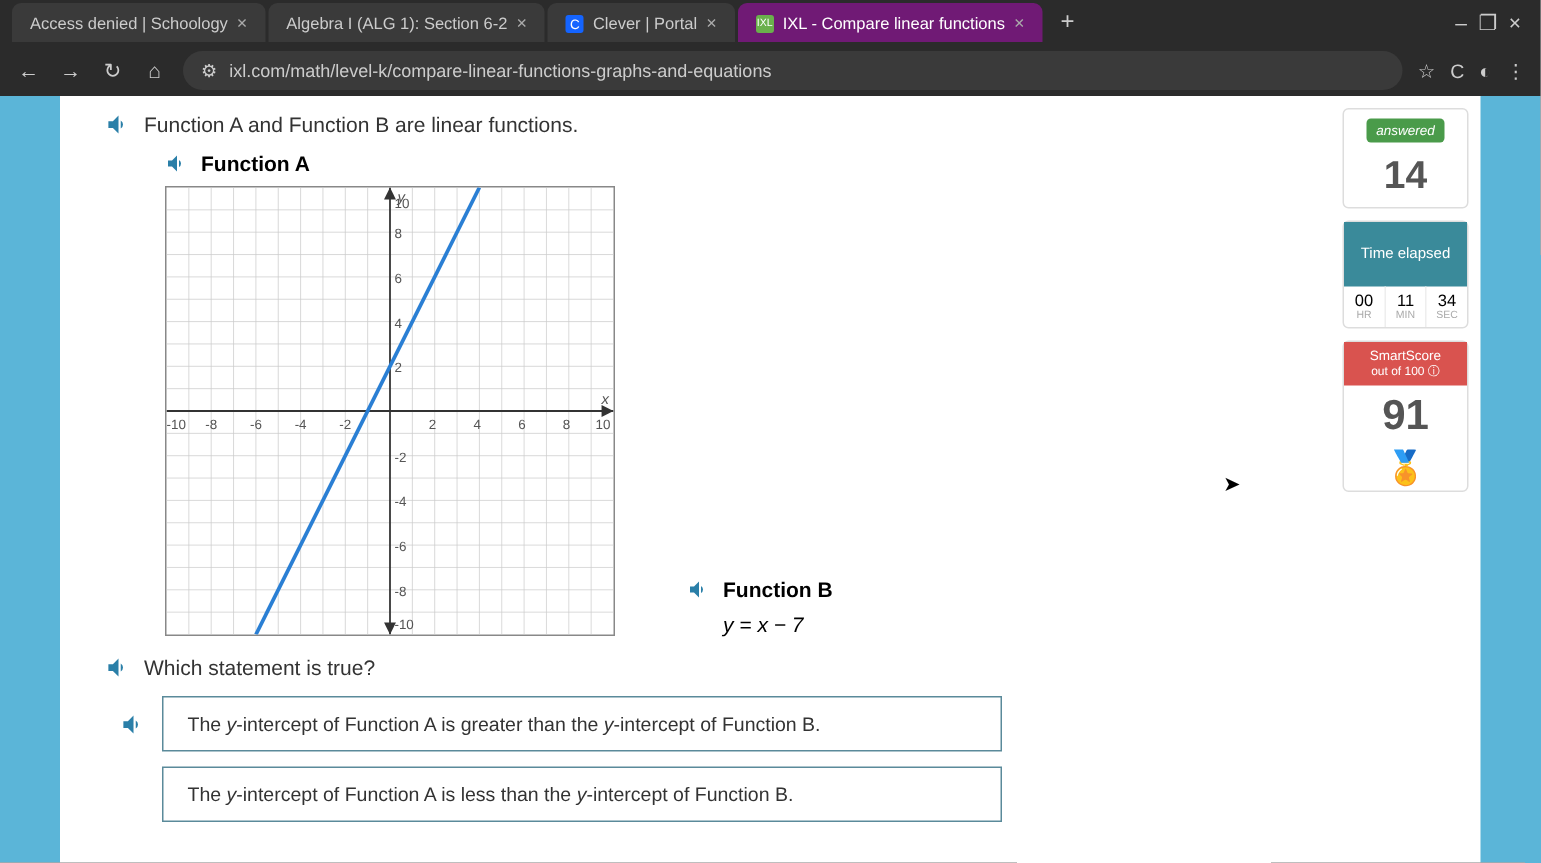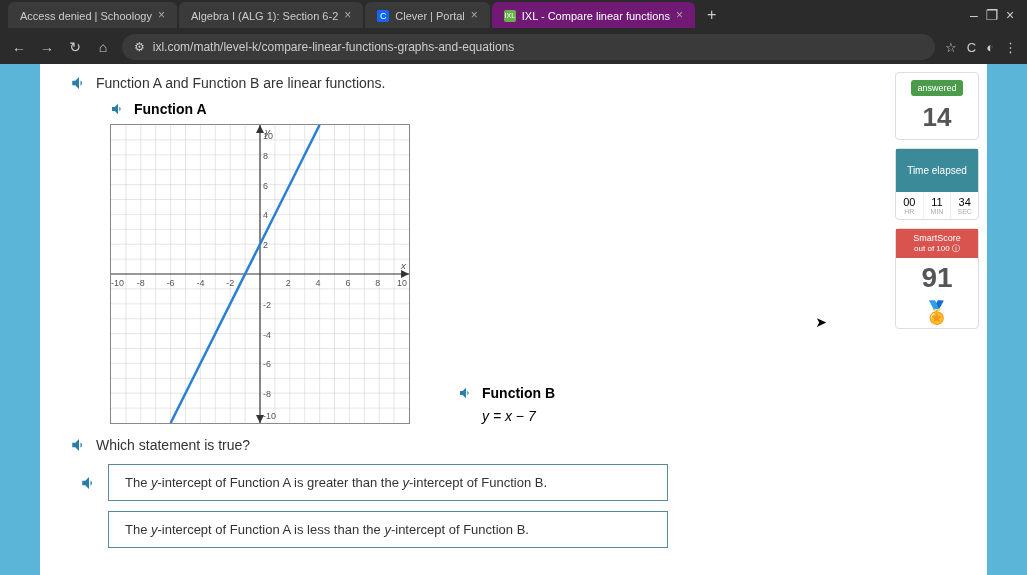--- a/index.html
+++ b/index.html
@@ -35,21 +35,21 @@
 
 .graph-box { width: 300px; height: 300px; position: relative; border: 1px solid #888; background: #fff; }
 .grid-canvas { position: absolute; inset: 0; }
 
 .question-line { display: flex; align-items: center; gap: 8px; margin: 12px 0 10px 0; }
 .options { margin-left: 10px; }
 .option-row { display: flex; align-items: center; gap: 10px; margin-bottom: 10px; }
 .option-btn { border: 1px solid #5a8a9a; background: #fff; color: #333; font-size: 13px; padding: 10px 16px; cursor: pointer; text-align: left; width: 560px; }
 
 .side-card { border: 1px solid #ddd; border-radius: 4px; margin-bottom: 8px; background: #fff; text-align: center; }
-.answered-tag { background: #4a9b4a; color: #fff; font-size: 9px; padding: 3px 6px; border-radius: 3px; display: inline-block; }
+.answered-tag { background: #4a9b4a; color: #fff; font-size: 9px; padding: 3px 6px; border-radius: 3px; display: inline-block; font-style: italic; }
 .big-num { font-size: 26px; font-weight: bold; color: #555; padding: 6px 0; }
 .time-header { background: #3a8a9a; color: #fff; font-size: 10px; padding: 16px 0; }
 .time-cells { display: flex; }
 .time-cell { flex: 1; font-size: 11px; padding: 4px 0; border-right: 1px solid #eee; }
 .time-cell small { display: block; font-size: 7px; color: #aaa; }
 .smart-header { background: #d9534f; color: #fff; font-size: 9px; padding: 4px 0; }
 .smart-num { font-size: 28px; font-weight: bold; color: #555; padding: 4px 0; }
 .ribbon { font-size: 22px; padding: 2px 0; }
 .italic { font-style: italic; }
 .mouse-cursor { position: absolute; right: 200px; top: 250px; font-size: 14px; color: #000; pointer-events: none; }

